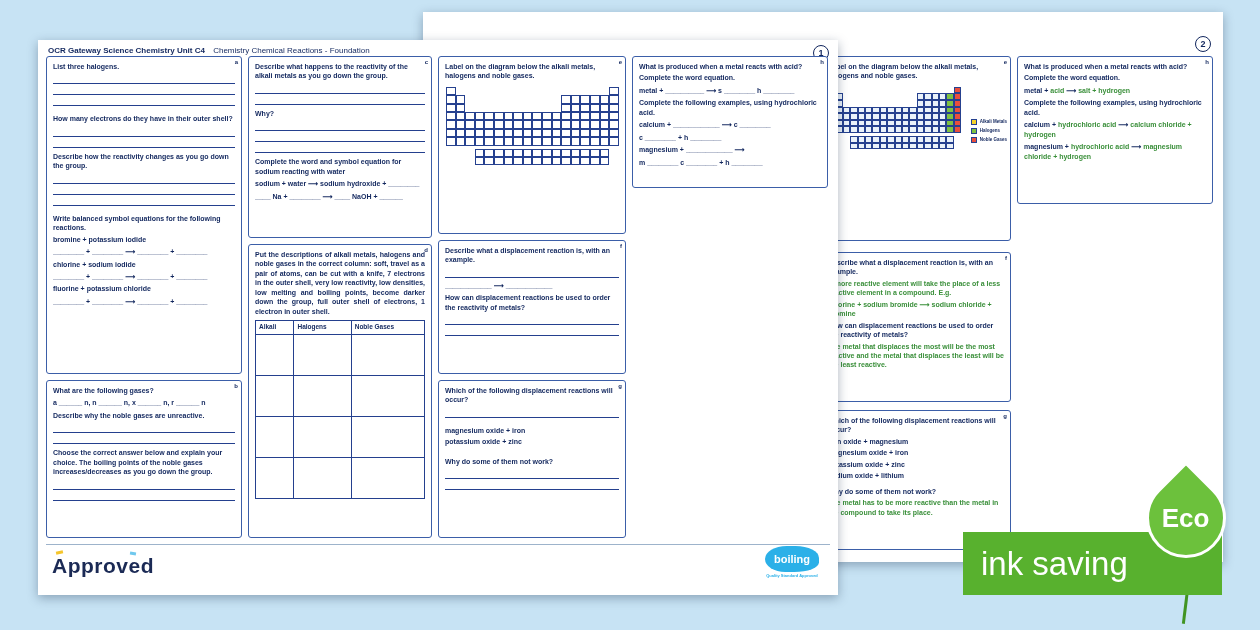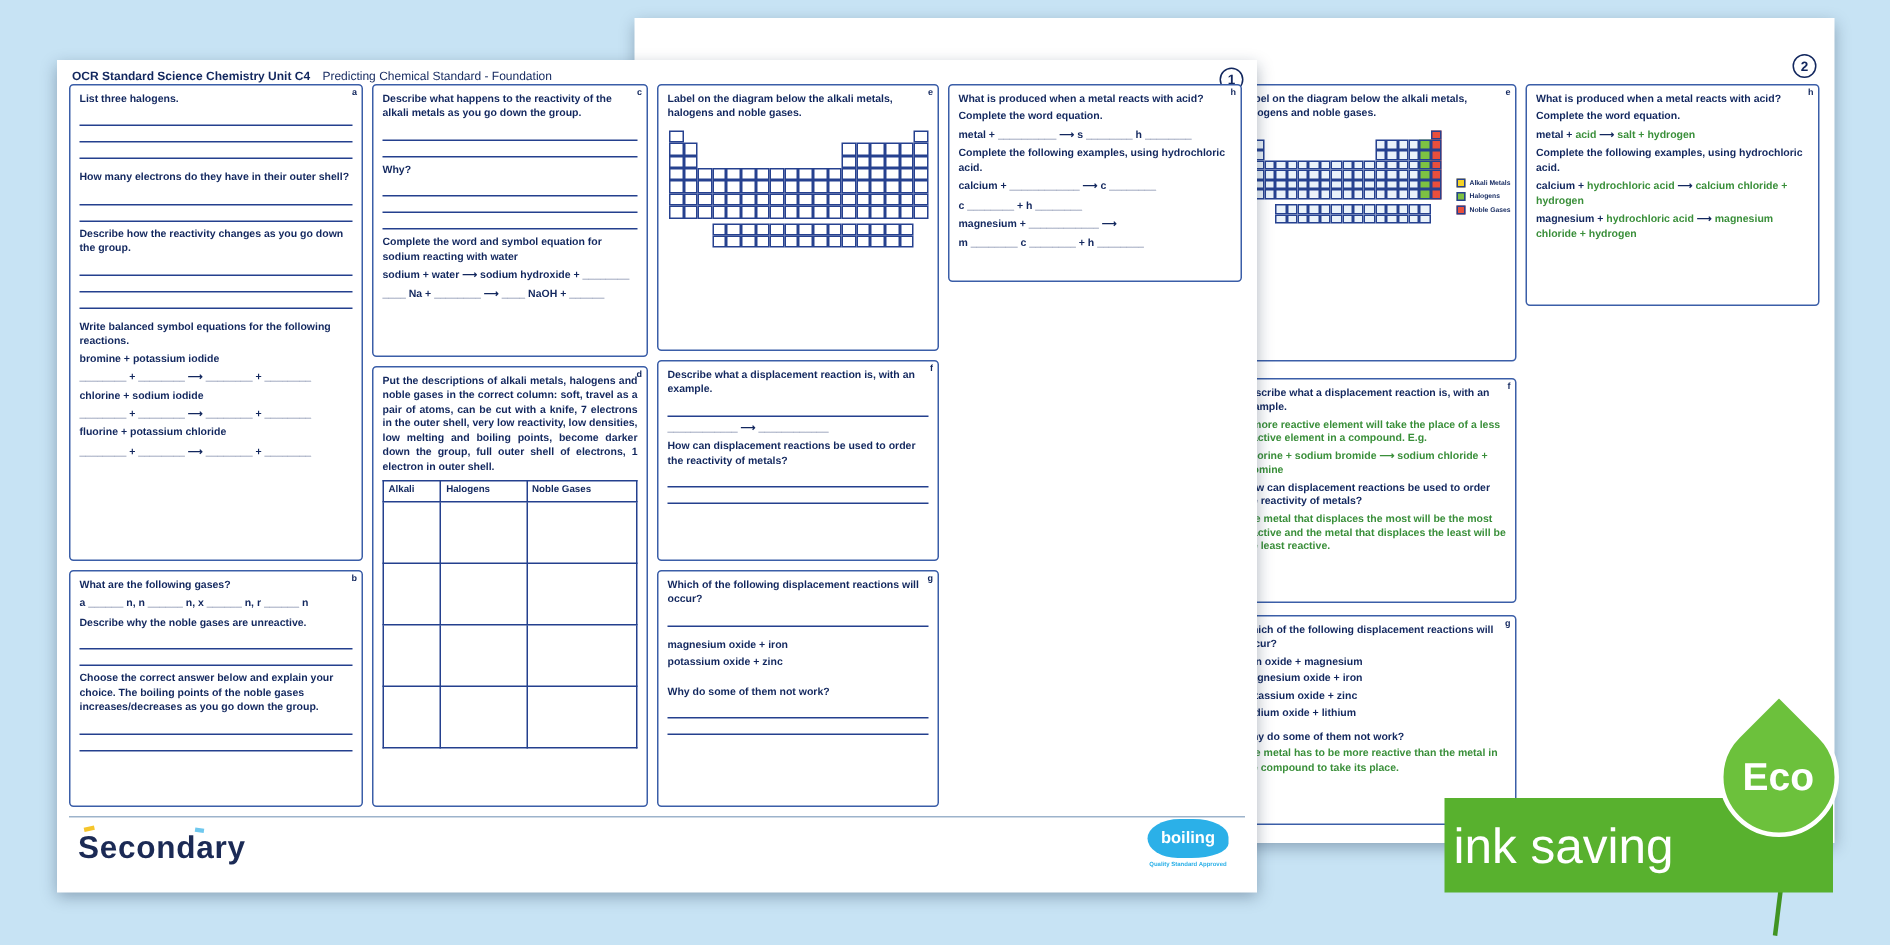--- a/index.html
+++ b/index.html
@@ -64,21 +64,21 @@
   .brand .acc1 { position:absolute; left:4px; top:-3px; width:7px; height:3px; background:#f5c52b; transform:rotate(-12deg); }
   .brand .acc2 { position:absolute; left:78px; top:-2px; width:6px; height:3px; background:#6fc8ee; transform:rotate(8deg); }
   .tw { position:absolute; right:16px; top:506px; width:60px; text-align:center; }
   .tw .blob { width:54px; height:26px; margin:0 auto; background:#2bb0e8; border-radius:48% 52% 55% 45%/60% 55% 45% 60%;
               display:flex; align-items:center; justify-content:center; color:#fff; font-size:11px; font-weight:bold; }
   .tw .qsa { font-size:4px; color:#2bb0e8; font-weight:bold; margin-top:2px; line-height:1.2; }
 
   
   .banner { position:absolute; left:963px; top:532px; width:259px; height:63px; background:#58b12e; z-index:3;
             display:flex; align-items:center; }
-  .banner .txt { color:#fff; font-size:33px; margin-left:6px; }
+  .banner .txt { color:#fff; font-size:33px; margin-left:18px; }
   .leaf { position:absolute; left:1146px; top:478px; width:80px; height:80px; z-index:4;
           background:#6cc13c; border:3px solid #ffffff; border-radius:0 50% 50% 50%;
           transform:rotate(45deg); display:flex; align-items:center; justify-content:center; }
   .leaf span { transform:rotate(-45deg); color:#fff; font-size:26px; font-weight:bold; }
   .stem { position:absolute; left:1186px; top:556px; width:3px; height:68px; background:#419422; z-index:3; transform:rotate(7deg); }
 </style>
 </head>
 <body>
 
 <div class="page" id="page-back">
@@ -252,22 +252,22 @@
     <div class="sp4"></div>
     <div class="q">Why do some of them not work?</div>
     <div class="q grn">The metal has to be more reactive than the metal in the compound to take its place.</div>
   </div>
 </div>
 
 <div class="page" id="page-front">
   <div class="pagenum">1</div>
 
   <div class="hdr">
-    <b>OCR Standard Science Chemistry Unit C4</b>
-    <span class="sub">Predicting Chemical Standard - Foundation</span>
+    <b>OCR Gateway Science Chemistry Unit C4</b>
+    <span class="sub">Chemistry Chemical Reactions - Foundation</span>
   </div>
 
   <div class="box" style="left:8px; top:16px; width:196px; height:318px;">
     <span class="corner">a</span>
     <div class="q">List three halogens.</div>
     <div class="bl"></div>
     <div class="bl"></div>
     <div class="bl"></div>
     <div class="sp8"></div>
     <div class="q">How many electrons do they have in their outer shell?</div>
@@ -508,21 +508,21 @@
     <div class="eq">calcium + ____________ ⟶ c ________</div>
     <div class="eq">c ________ + h ________</div>
     <div class="eq">magnesium + ____________ ⟶</div>
     <div class="eq">m ________ c ________ + h ________</div>
   </div>
 
   <div class="footline"></div>
   <div class="brand">
     <span class="acc1"></span>
     <span class="acc2"></span>
-    <span>Secondary</span>
+    <span>Approved</span>
   </div>
   <div class="tw">
     <div class="blob">
         <span>boiling</span>
       </div>
     <div class="qsa">Quality Standard Approved</div>
   </div>
 </div>
 
 <div class="stem"></div>

